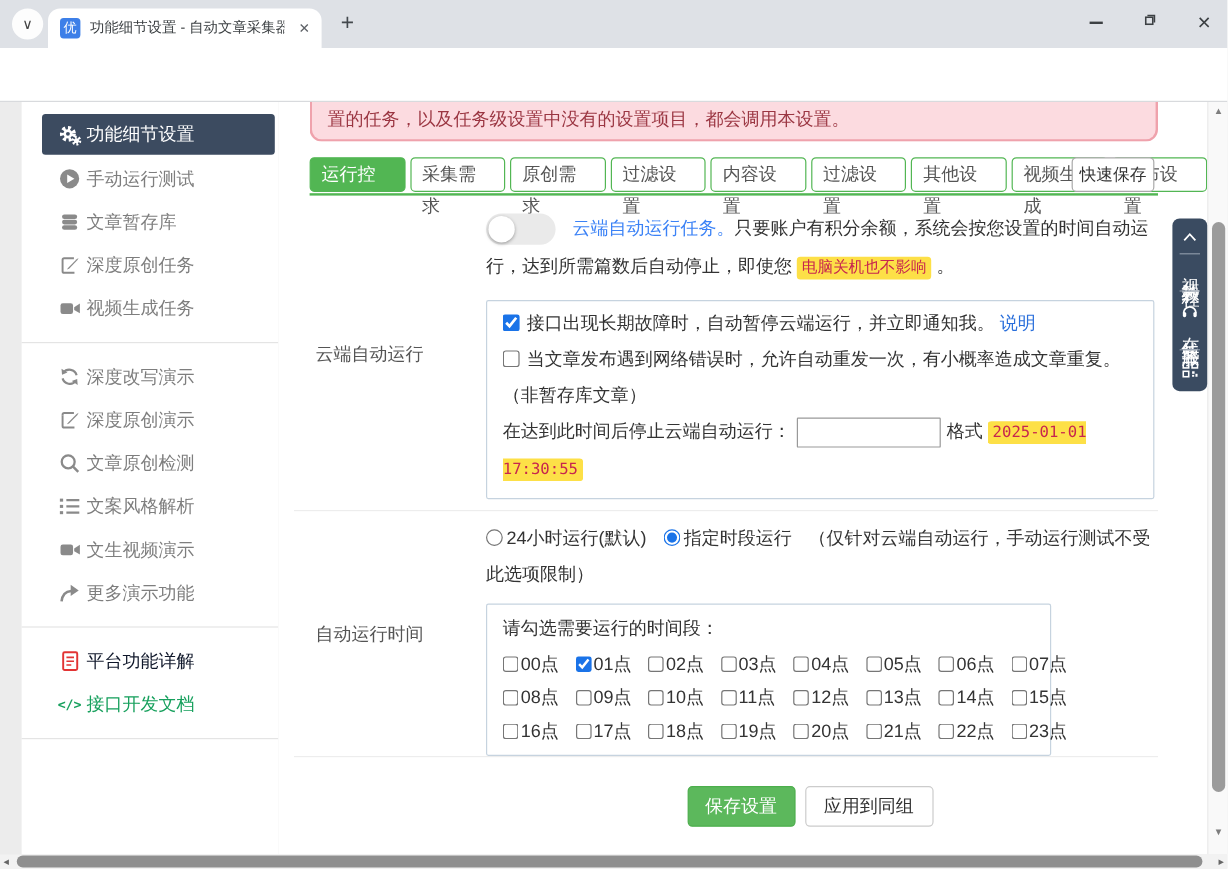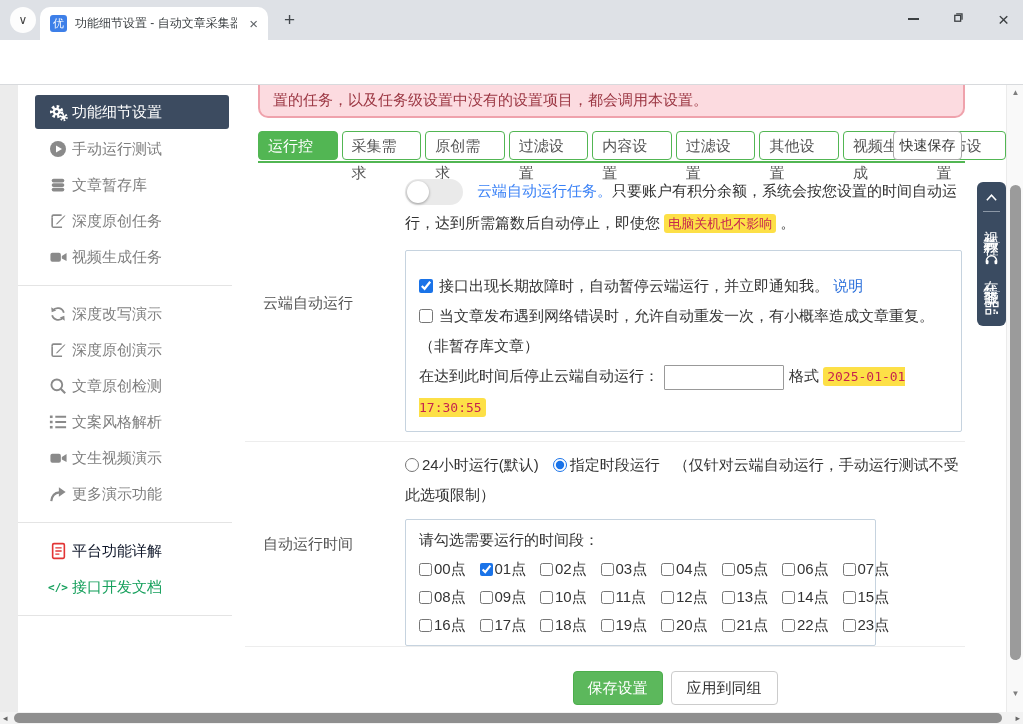--- a/index.html
+++ b/index.html
@@ -69,21 +69,21 @@
   .frow-label{width:160px;flex:0 0 auto;display:flex;align-items:center;padding-left:18px;font-size:15px;color:#555;}
   .frow-field{width:557px;flex:0 0 auto;font-size:15px;color:#333;}
   .toggle-line{margin:9px 0 0 0;line-height:32px;}
   .toggle{display:inline-block;width:58px;height:26px;border-radius:13px;background:#eaeaea;vertical-align:middle;
     margin-right:14px;position:relative;cursor:pointer;}
   .toggle .knob{position:absolute;left:2px;top:2px;width:22px;height:22px;border-radius:50%;background:#fff;
     box-shadow:0 1px 3px rgba(0,0,0,.35);}
   .txt-green{color:#3b82f6;}
   .code{font-family:"DejaVu Sans Mono",monospace;font-size:13px;color:#c7254e;background:#fde047;
     padding:2px 4px;border-radius:3px;}
-  .cloud-box{margin-top:10px;width:557px;border:1px solid #c6d3df;border-radius:2px;padding:20px 13px 8px;line-height:30px;}
+  .cloud-box{margin-top:10px;width:557px;border:1px solid #c6d3df;border-radius:2px;padding:4px 13px 8px;line-height:30px;}
   .cloud-box input[type=checkbox]{margin:0 6px 0 0;vertical-align:-2px;width:14px;height:14px;accent-color:#1a73e8;}
   a.note-link{color:#2a6fdb;text-decoration:none;cursor:pointer;}
   .stop-input{width:120px;height:25px;border:1px solid #999;border-radius:1px;vertical-align:middle;margin:0 5px;padding:0 4px;font-size:14px;}
 
   .radio-line{margin:8px 0 0 0;line-height:30px;}
   .radio-line input[type=radio]{margin:0 3px 0 0;vertical-align:-2px;width:14px;height:14px;accent-color:#1a73e8;}
   .radio-lab{margin-right:14px;}
   .hours-box{margin-top:9px;width:471px;border:1px solid #c6d3df;border-radius:2px;}
   .hours-top{padding:6px 13px 10px;}
   .hours-title{line-height:28px;}

